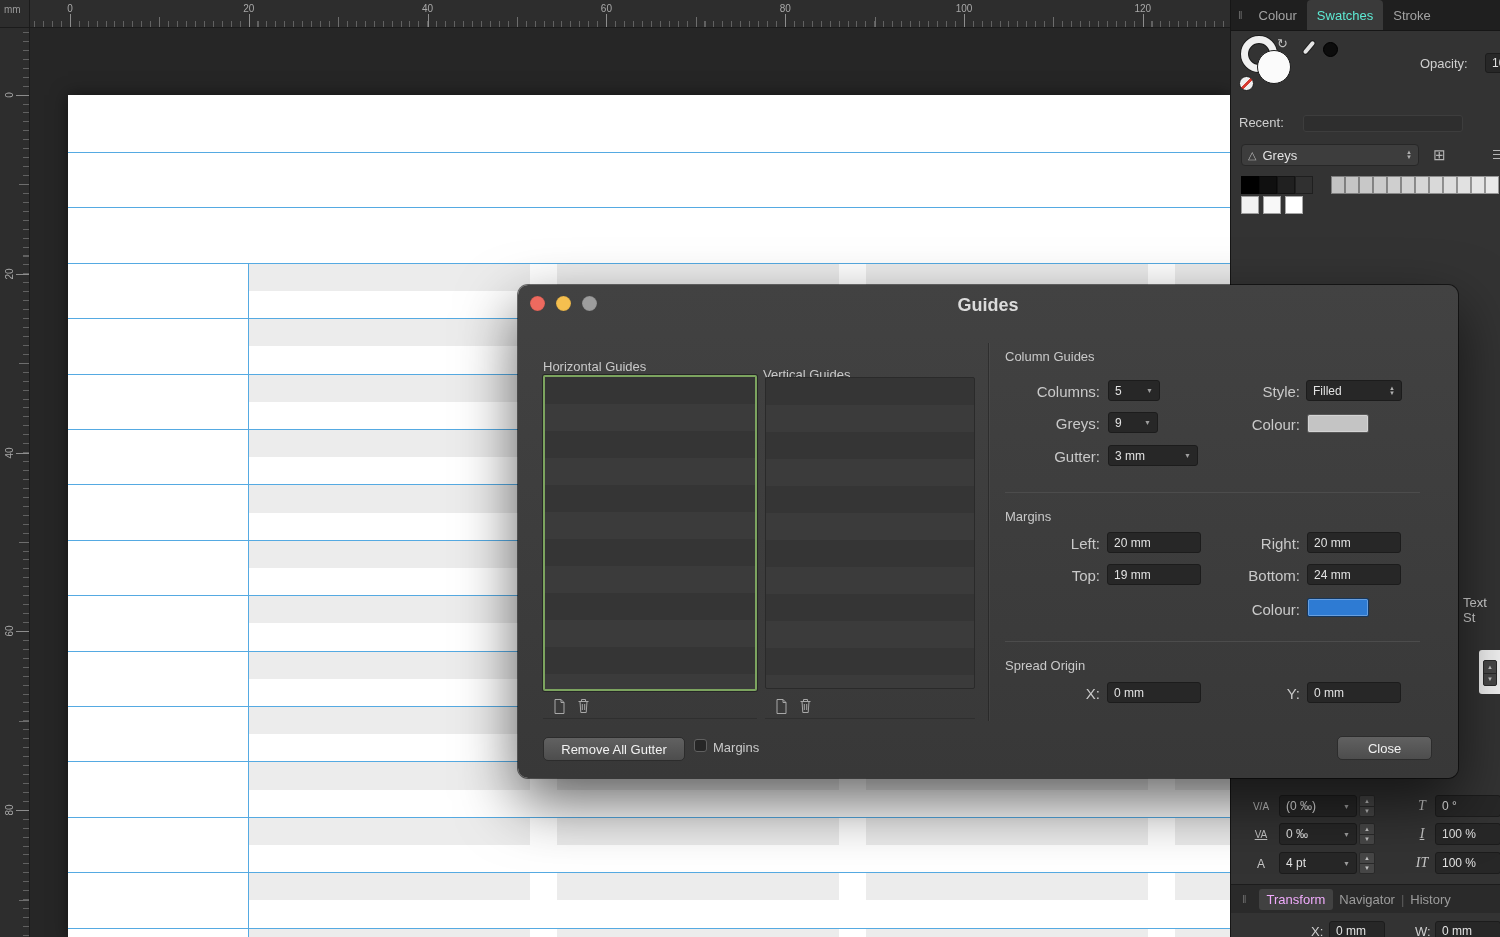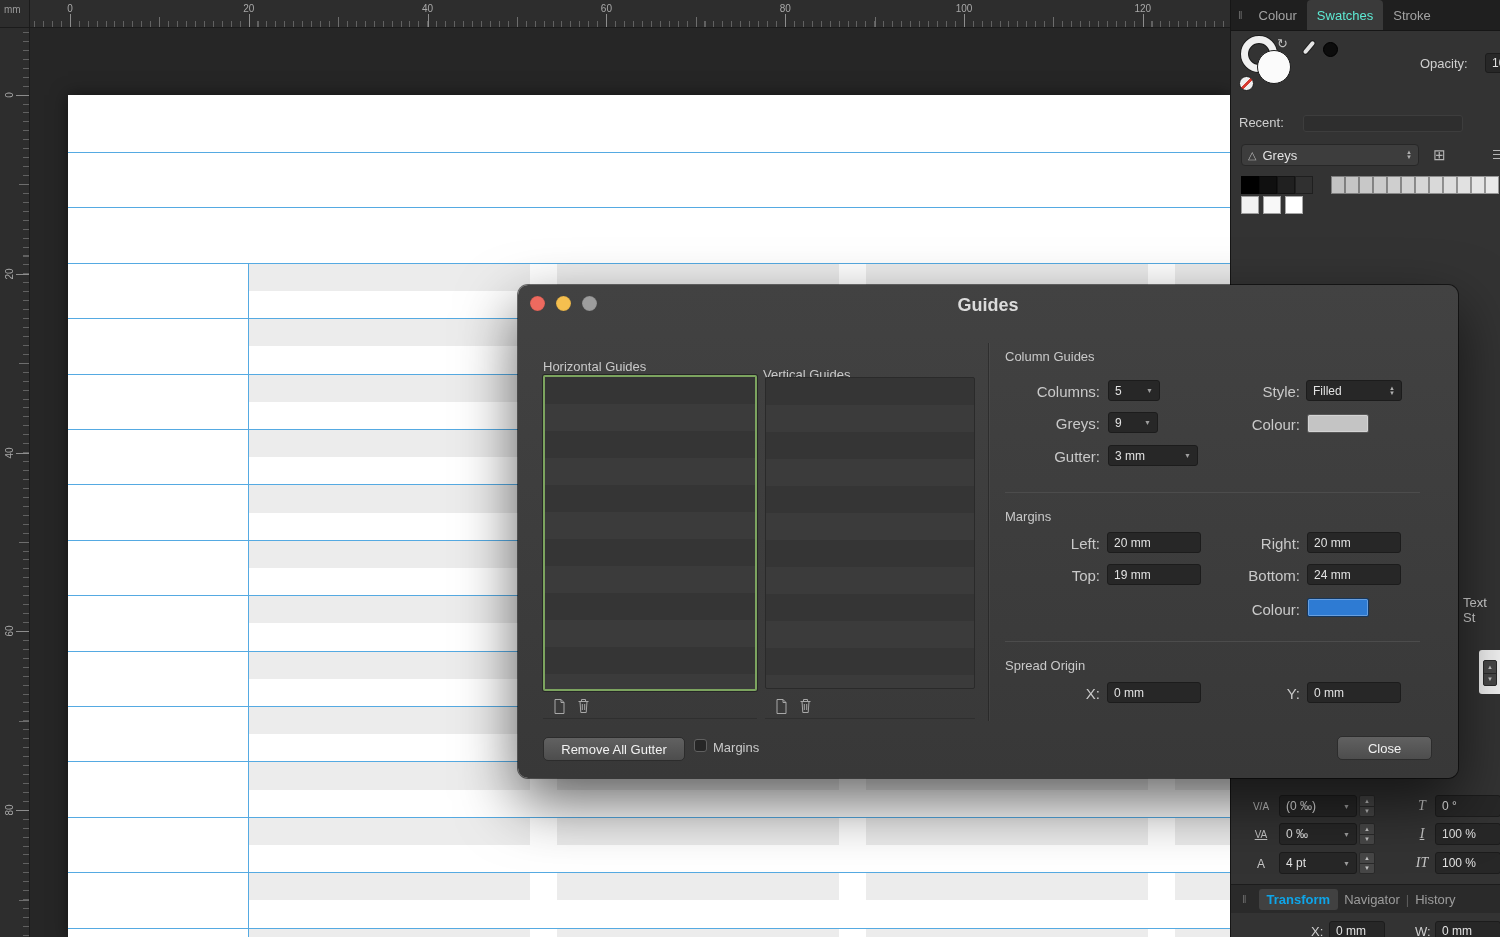--- a/index.html
+++ b/index.html
@@ -67,21 +67,21 @@
         background:repeating-linear-gradient(180deg,#b5b5b5 0 1px,transparent 1px 4px);}
 
   
   .charicon{font-size:10px;color:#c6c6c6;text-align:center;}
   .serifit{font-family:"Liberation Serif",serif;font-style:italic;font-size:14px;color:#c6c6c6;text-align:center;}
   .stepbox{background:#474747;border:1px solid #2a2a2a;border-radius:2px;display:flex;flex-direction:column;}
   .stepbox div{flex:1;display:flex;align-items:center;justify-content:center;font-size:6px;color:#c2c2c2;}
   .stepbox div:first-child{border-bottom:1px solid #2a2a2a;}
   .btabbar{position:absolute;left:0;top:884px;right:0;height:28px;background:#2a2a2a;border-top:1px solid #1c1c1c;
         display:flex;align-items:center;font-size:13px;color:#9c9c9c;gap:6px;padding-left:4px;}
-  .btab.active{background:#414141;color:#0ea5e9;font-weight:bold;border-radius:3px;padding:3px 8px;}
+  .btab.active{background:#414141;color:#f0abfc;font-weight:normal;border-radius:3px;padding:3px 8px;}
   .pipe{color:#5c5c5c;}
 
   
   .field{background:#272727;border:1px solid #1c1c1c;border-radius:3px;color:#e2e2e2;font-size:12px;
          display:flex;align-items:center;padding:0 6px;box-sizing:border-box;white-space:nowrap;overflow:hidden;}
   .dd .arrow{margin-left:auto;font-size:7px;color:#9e9e9e;padding-left:4px;}
   .btn{background:linear-gradient(#616161,#4d4d4d);border:1px solid #2c2c2c;border-radius:5px;color:#f2f2f2;
        font-size:13px;display:flex;align-items:center;justify-content:center;box-sizing:border-box;cursor:default;}
   .swatchbtn{border:1px solid rgba(0,0,0,.55);border-radius:2.5px;box-shadow:inset 0 0 0 1px rgba(255,255,255,.28);}
   .divider{background:#4c4c4c;height:1px;}

